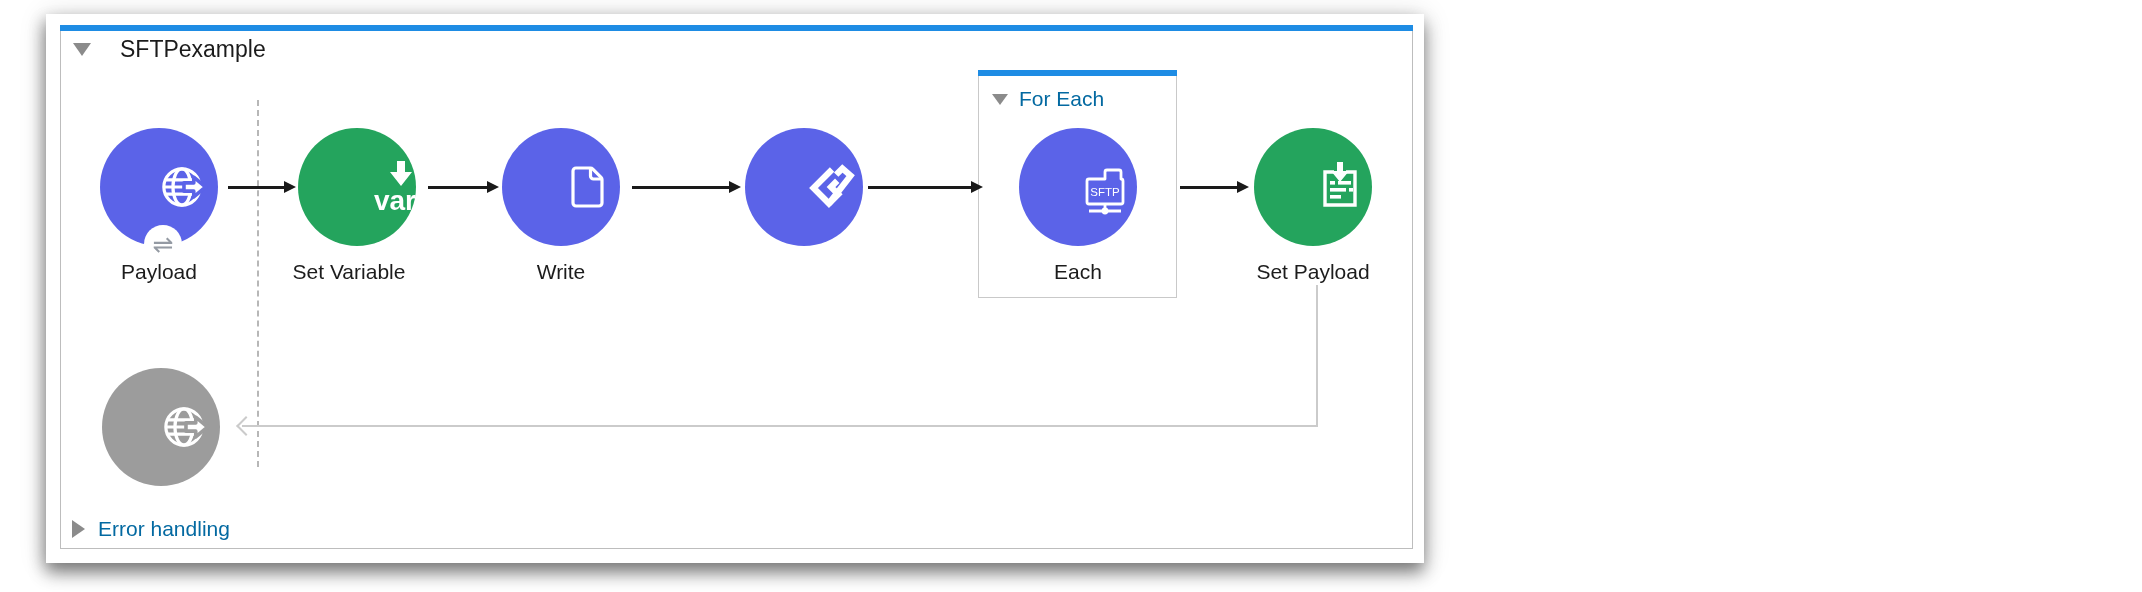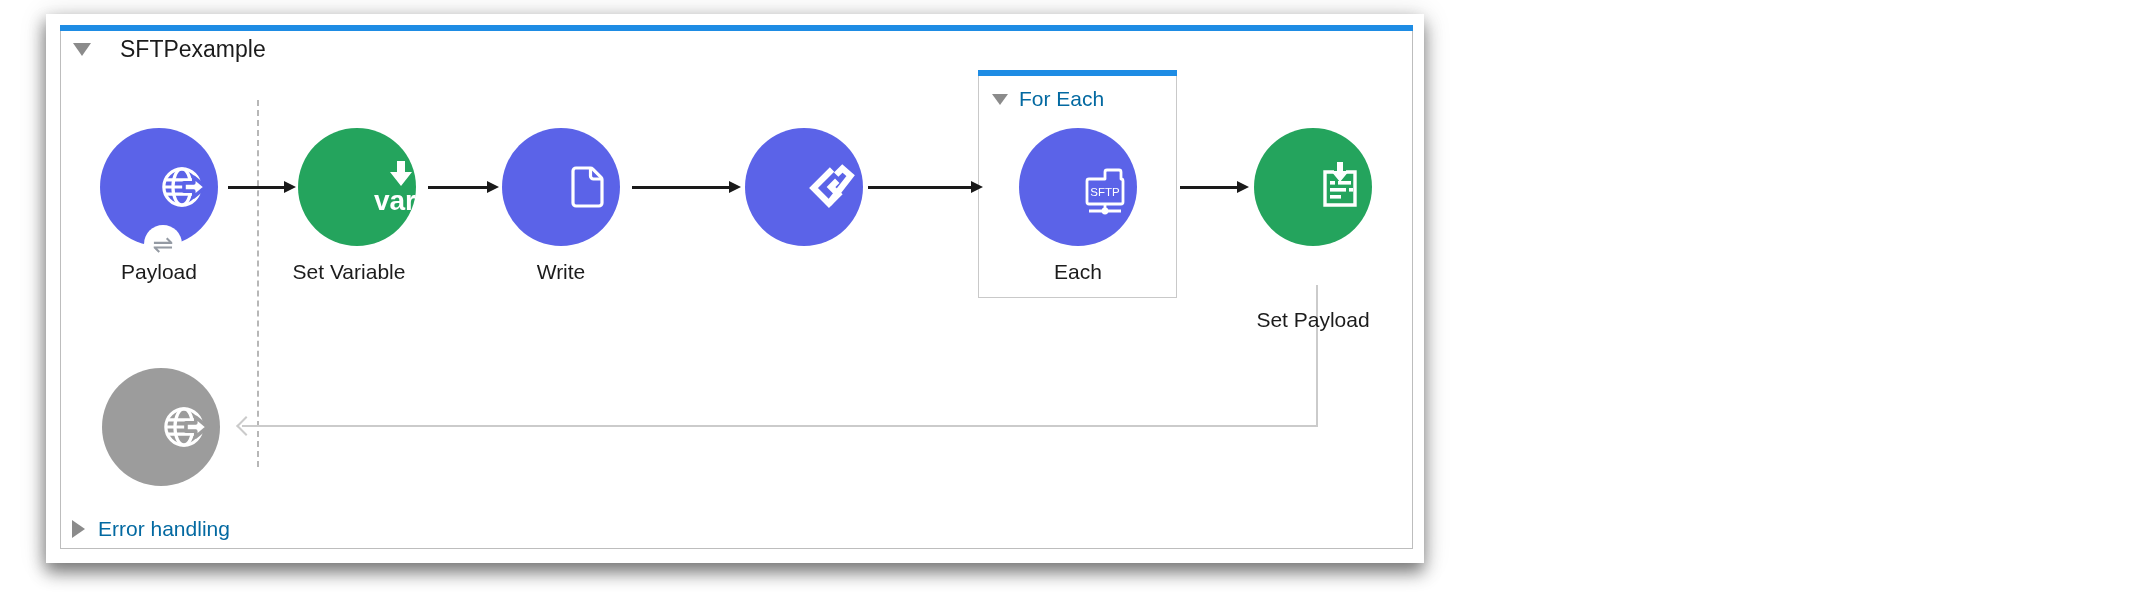--- a/index.html
+++ b/index.html
@@ -148,21 +148,21 @@
       <path d="M29 7h6v9h6l-9 11-9-11h6z" fill="#ffffff"></path>
       <g fill="#ffffff">
         <rect x="22" y="26" width="5" height="3.6"></rect>
           <rect x="30" y="26" width="13" height="3.6"></rect>
         <rect x="22" y="33" width="16" height="3.6"></rect>
           <rect x="41" y="33" width="4" height="3.6"></rect>
         <rect x="22" y="40" width="11" height="3.6"></rect>
       </g>
     </svg>
   </div>
-  <div class="nlabel" style="left:1192px;margin-top:48px;">Set Payload</div>
+  <div class="nlabel" style="left:1192px;">Set Payload</div>
 
   <div class="node grayed" style="left:56px;top:354px;">
     <svg viewBox="0 0 64 64" width="66" height="66">
       <g fill="none" stroke="#ffffff" stroke-width="3.1">
         <circle cx="29" cy="32" r="17.5"></circle>
         <ellipse cx="29" cy="32" rx="8.7" ry="17.5"></ellipse>
         <path d="M13.5 25h31 M13.5 39h31 M11.5 32h35"></path>
       </g>
       <path d="M31 28h9.5v-5.5L52 32l-11.5 9.5v-5.5H31z" fill="#ffffff" stroke="#9c9c9c" stroke-width="3.5" stroke-linejoin="round"></path>
     </svg>

